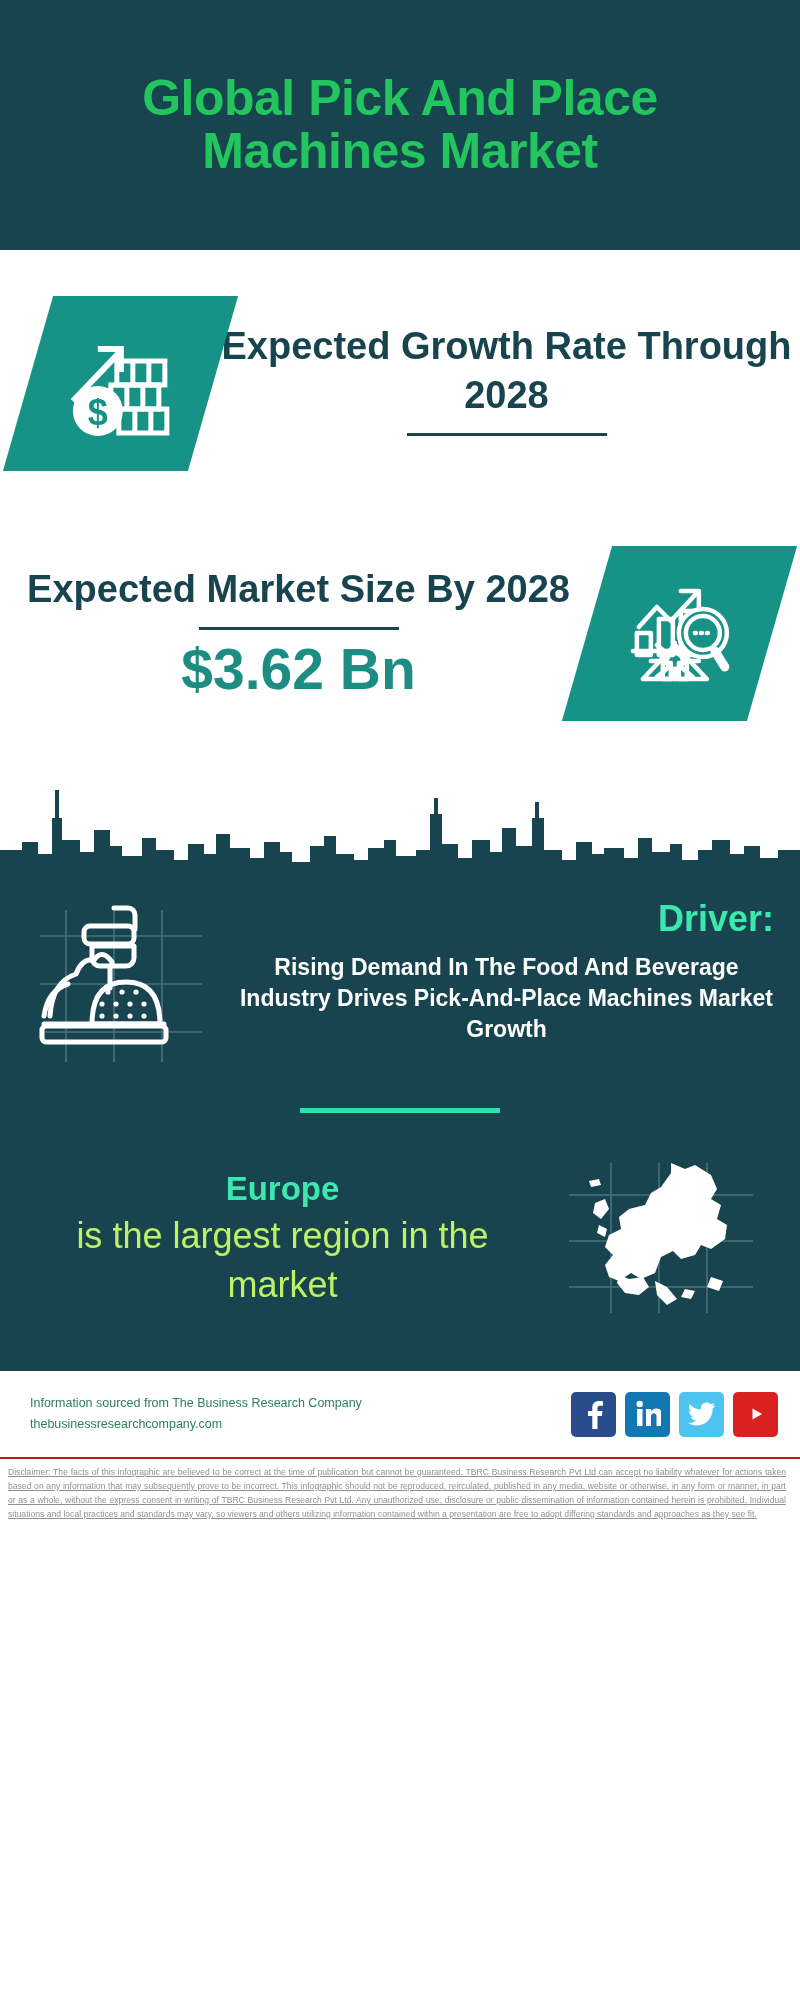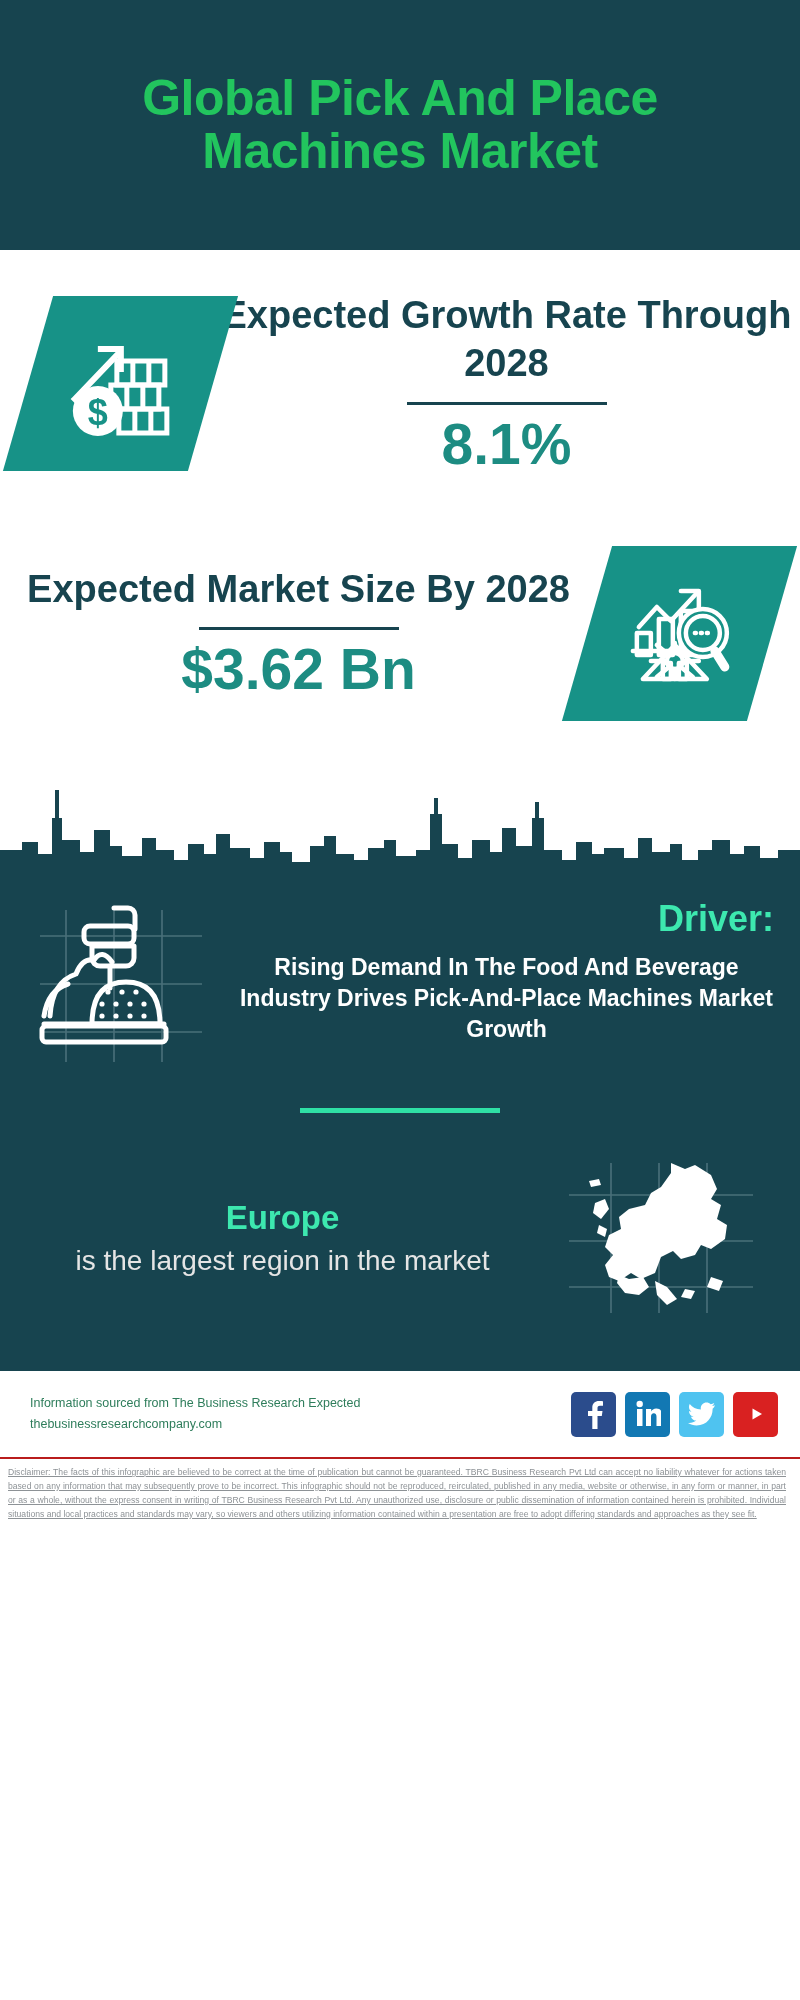--- a/index.html
+++ b/index.html
@@ -105,22 +105,22 @@
     gap:20px;
   }
   .region-copy{flex:1;text-align:center;}
   .region-name{
     color:#3DE8AF;
     font-size:33px;font-weight:bold;
     line-height:1.2;
     margin-bottom:4px;
   }
   .region-sub{
-    color:#e5e5e5;
-    font-size:28px;font-weight:normal;
+    color:#bef264;
+    font-size:36px;font-weight:normal;
     line-height:1.35;
   }
   .region-map{flex:0 0 auto;width:215px;}
 
   
   .source{
     background:#ffffff;
     display:flex;align-items:center;
     border-top:2px solid #17444F;
     height:86px;
@@ -175,21 +175,20 @@
             <path d="M66 60 L66 84 M82 60 L82 84"></path>
             <path d="M74 84 L74 108 M90 84 L90 108"></path>
           </g>
           <circle cx="37" cy="86" r="25" fill="#ffffff"></circle>
           <text x="37" y="100" font-family="Liberation Sans, sans-serif" font-size="36" font-weight="bold" fill="#179287" text-anchor="middle">$</text>
         </svg>
       </div>
       <div class="stat-text">
         <div class="stat-label">Expected Growth Rate Through 2028</div>
         <div class="rule"></div>
-        <div class="stat-value">8.1%</div>
       </div>
     </div>
 
     <div class="stat-row row2">
       <div class="stat-text">
         <div class="stat-label">Expected Market Size By 2028</div>
         <div class="rule"></div>
         <div class="stat-value">$3.62 Bn</div>
       </div>
       <div class="para" style="margin-right:28px;">
@@ -343,21 +342,21 @@
             <path d="M126 132 l10 2 l-4 8 l-10 -2 z"></path>
             <path d="M152 120 l12 4 l-4 10 l-12 -4 z"></path>
           </g>
         </svg>
       </div>
     </div>
   </div>
 
   <div class="source">
     <div class="source-text">
-      <div>Information sourced from The Business Research Expected</div>
+      <div>Information sourced from The Business Research Company</div>
       <div>thebusinessresearchcompany.com</div>
     </div>
     <div class="socials">
       <div class="sq fb">
         <svg width="26" height="30" viewBox="0 0 26 30">
             <path fill="#ffffff" d="M16.5 30V17h4.3l.7-5h-5V9.1c0-1.4.4-2.4 2.5-2.4H22V2.2C21.5 2.1 19.9 2 18 2c-4 0-6.7 2.4-6.7 6.7V12H7v5h4.3v13z"></path>
           </svg>
       </div>
       <div class="sq li">
         <svg width="26" height="28" viewBox="0 0 26 28">

